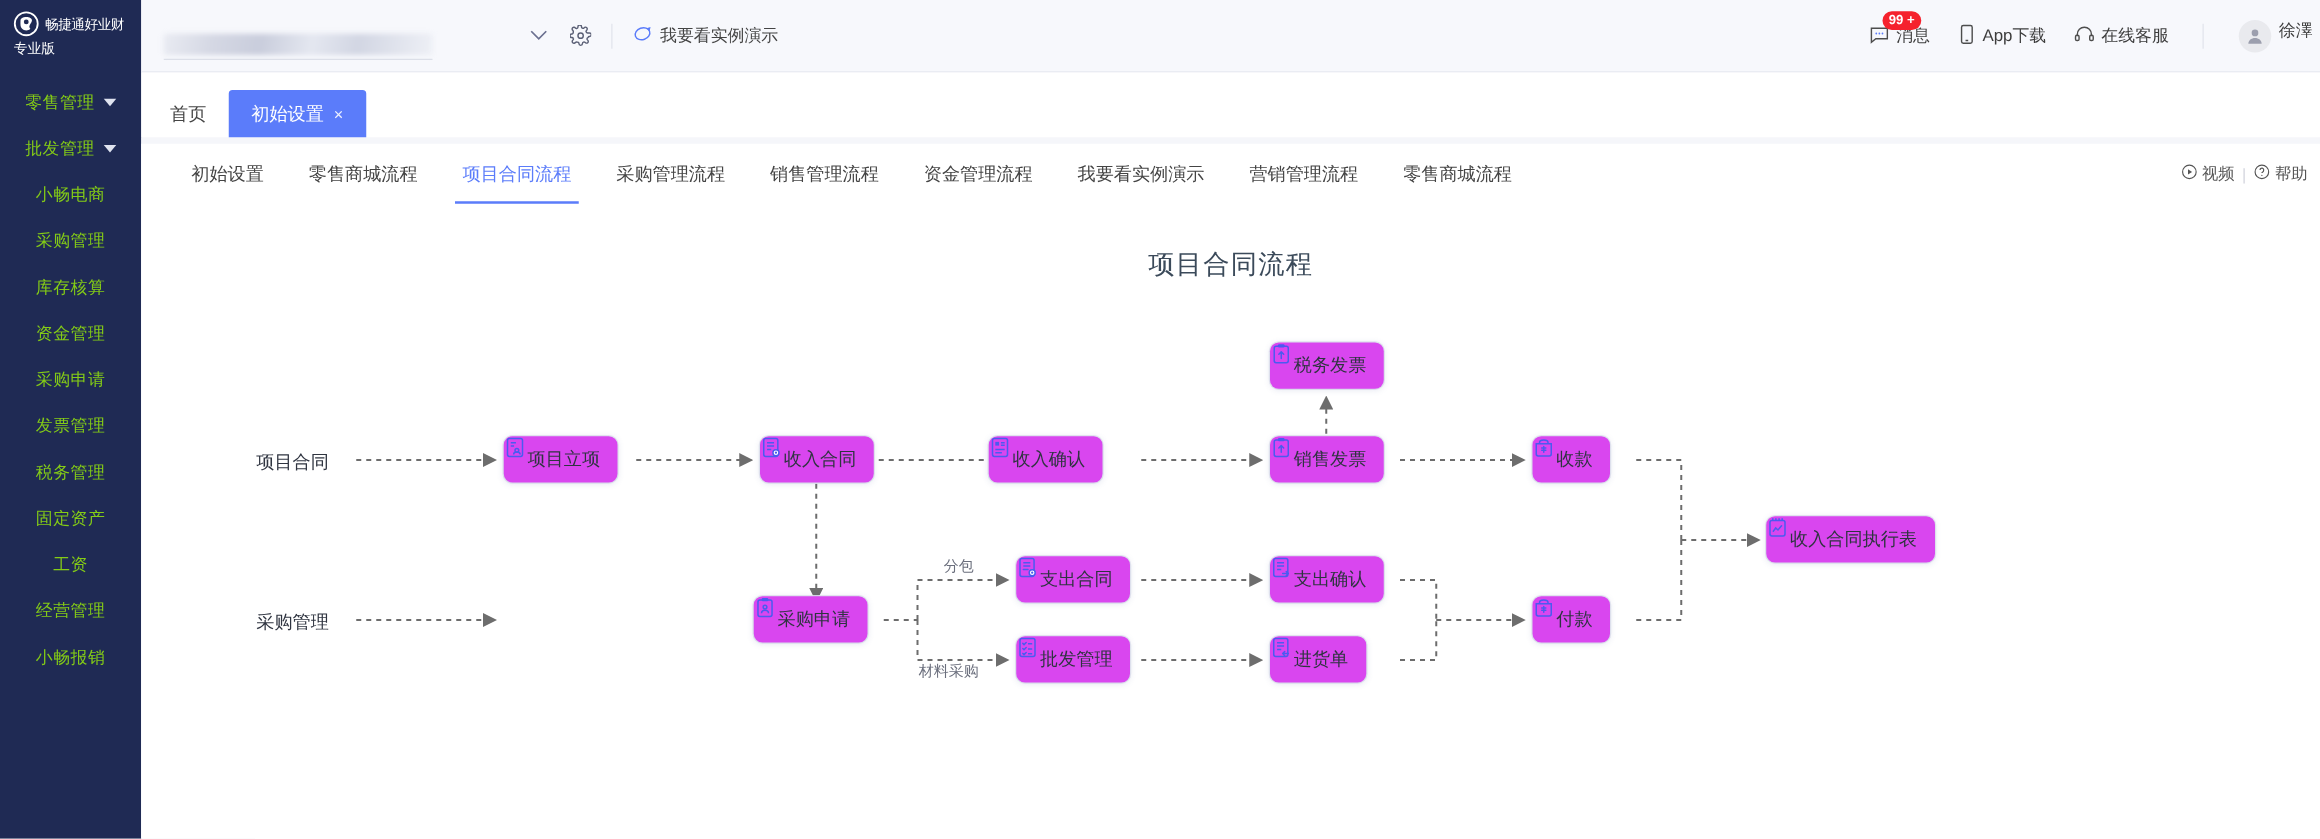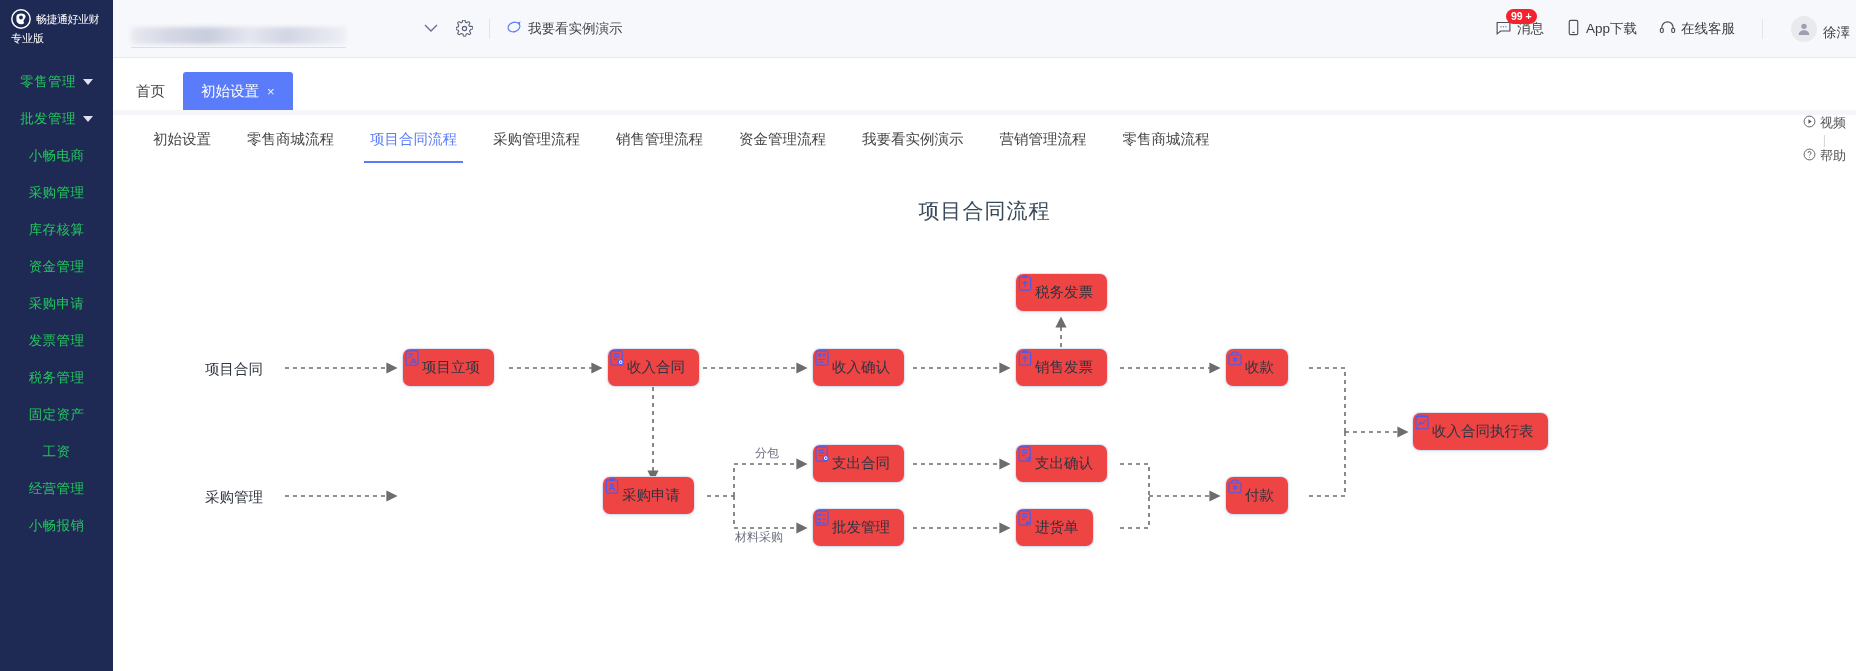--- a/index.html
+++ b/index.html
@@ -23,21 +23,21 @@
   .brand-row { display:flex; align-items:center; gap:4px; }
   .brand-logo { width:22px; height:22px; flex:0 0 22px; }
   .brand-name {
     color:#fff; font-size:11px; letter-spacing:-0.5px; white-space:nowrap;
     overflow:hidden;
   }
   .brand-sub { color:#fff; font-size:11px; margin-top:1px; padding-left:1px; }
   .nav { padding-top:5px; }
   .nav-item {
     height:37px; display:flex; align-items:center; justify-content:center;
-    color:#22c55e; font-size:13.5px; letter-spacing:0.4px; cursor:pointer;
+    color:#84cc16; font-size:13.5px; letter-spacing:0.4px; cursor:pointer;
     position:relative;
   }
   .caret {
     width:0;height:0;border-left:5px solid transparent;border-right:5px solid transparent;
     border-top:6px solid #dfe3f0; margin-left:7px;
   }
 
   
   .topbar {
     position:absolute; left:113px; top:0; right:0; height:58px;
@@ -69,21 +69,21 @@
   }
   .tr-item {
     display:flex; align-items:center; gap:5px; color:#3d3d3d; font-size:13.5px;
     cursor:pointer; padding:0 11px; position:relative; white-space:nowrap;
   }
   .badge {
     position:absolute; left:22px; top:-10px;
     background:#f5222d; color:#fff; font-size:10.5px; line-height:15px;
     height:15px; padding:0 5px; border-radius:8px; font-weight:bold;
   }
-  .avatar-wrap { display:flex; align-items:flex-end; gap:6px; padding-left:12px; }
+  .avatar-wrap { display:flex; align-items:flex-start; gap:6px; padding-left:12px; }
   .avatar {
     width:26px;height:26px;border-radius:50%;background:#e9eaee;
     display:flex;align-items:center;justify-content:center;
   }
   .uname { color:#3d3d3d; font-size:13.5px; }
 
   
   .tabstrip {
     position:absolute; left:113px; top:58px; right:0; height:52px;
     background:#fff; display:flex; align-items:flex-end; padding-left:5px;
@@ -112,36 +112,36 @@
     padding:0 18px; height:47px; display:flex; align-items:center;
     font-size:14.5px; color:#444; cursor:pointer; position:relative;
   }
   .subtab.active { color:#5b7cfa; }
   .subtab.active:after {
     content:""; position:absolute; left:12px; right:12px; bottom:0;
     height:2px; background:#5b7cfa;
   }
   .subtabs-right {
     margin-left:auto; display:flex; align-items:center; gap:0;
-    padding-right:4px; font-size:13px; color:#555;flex-direction:column;
+    padding-right:4px; font-size:13px; color:#555;
   }
   .mini-link { display:flex; align-items:center; gap:4px; cursor:pointer; padding:0 6px; }
   .mini-sep { color:#d4d6de; }
 
   .flow-title {
     text-align:center; font-size:21px; color:#3b4a5a; margin-top:34px;
     letter-spacing:1px;
   }
 
   
   .canvas { position:absolute; left:0; top:0; width:1743px; height:561px; }
   .canvas svg { position:absolute; left:0; top:0; }
 
   .node {
-    position:absolute; height:37px; background:#ef4444;
+    position:absolute; height:37px; background:#d946ef;
     border-radius:7px;
     box-shadow:0 1px 5px rgba(90,100,160,.16), 0 0 0 1px rgba(230,232,242,.9);
     display:flex; align-items:center; gap:8px; padding:0 14px 0 11px;
     font-size:14.5px; color:#2f3440; white-space:nowrap; cursor:pointer;
   }
   .node svg { flex:0 0 18px; }
   .rowlabel {
     position:absolute; font-size:14.5px; color:#2f3440; white-space:nowrap;
   }
   .edgelabel {
@@ -419,21 +419,21 @@
               <line x1="7.5" y1="7" x2="15" y2="7"></line>
                 <line x1="7.5" y1="10.5" x2="15" y2="10.5"></line>
               <line x1="7.5" y1="14" x2="12" y2="14"></line>
               <circle cx="17" cy="17.5" r="3.2" fill="#fff"></circle>
               <circle cx="17" cy="17.5" r="1.2" fill="#4a5bf0" stroke="none"></circle>
             </svg>
           </span>
           <span>收入合同</span>
         </div>
 
-        <div class="node" style="left:700px;top:234px">
+        <div class="node" style="left:678px;top:234px">
           <span>
             <svg width="18" height="18" viewBox="0 0 24 24" fill="none" stroke="#4a5bf0" stroke-width="1.6">
               <rect x="4" y="2.5" width="16" height="19" rx="2"></rect>
               <rect x="7" y="6" width="4" height="4" fill="#4a5bf0" stroke="none"></rect>
               <line x1="13" y1="7" x2="17" y2="7"></line>
                 <line x1="13" y1="9.5" x2="17" y2="9.5"></line>
               <line x1="7" y1="14" x2="17" y2="14"></line>
                 <line x1="7" y1="17.5" x2="14" y2="17.5"></line>
             </svg>
           </span>

